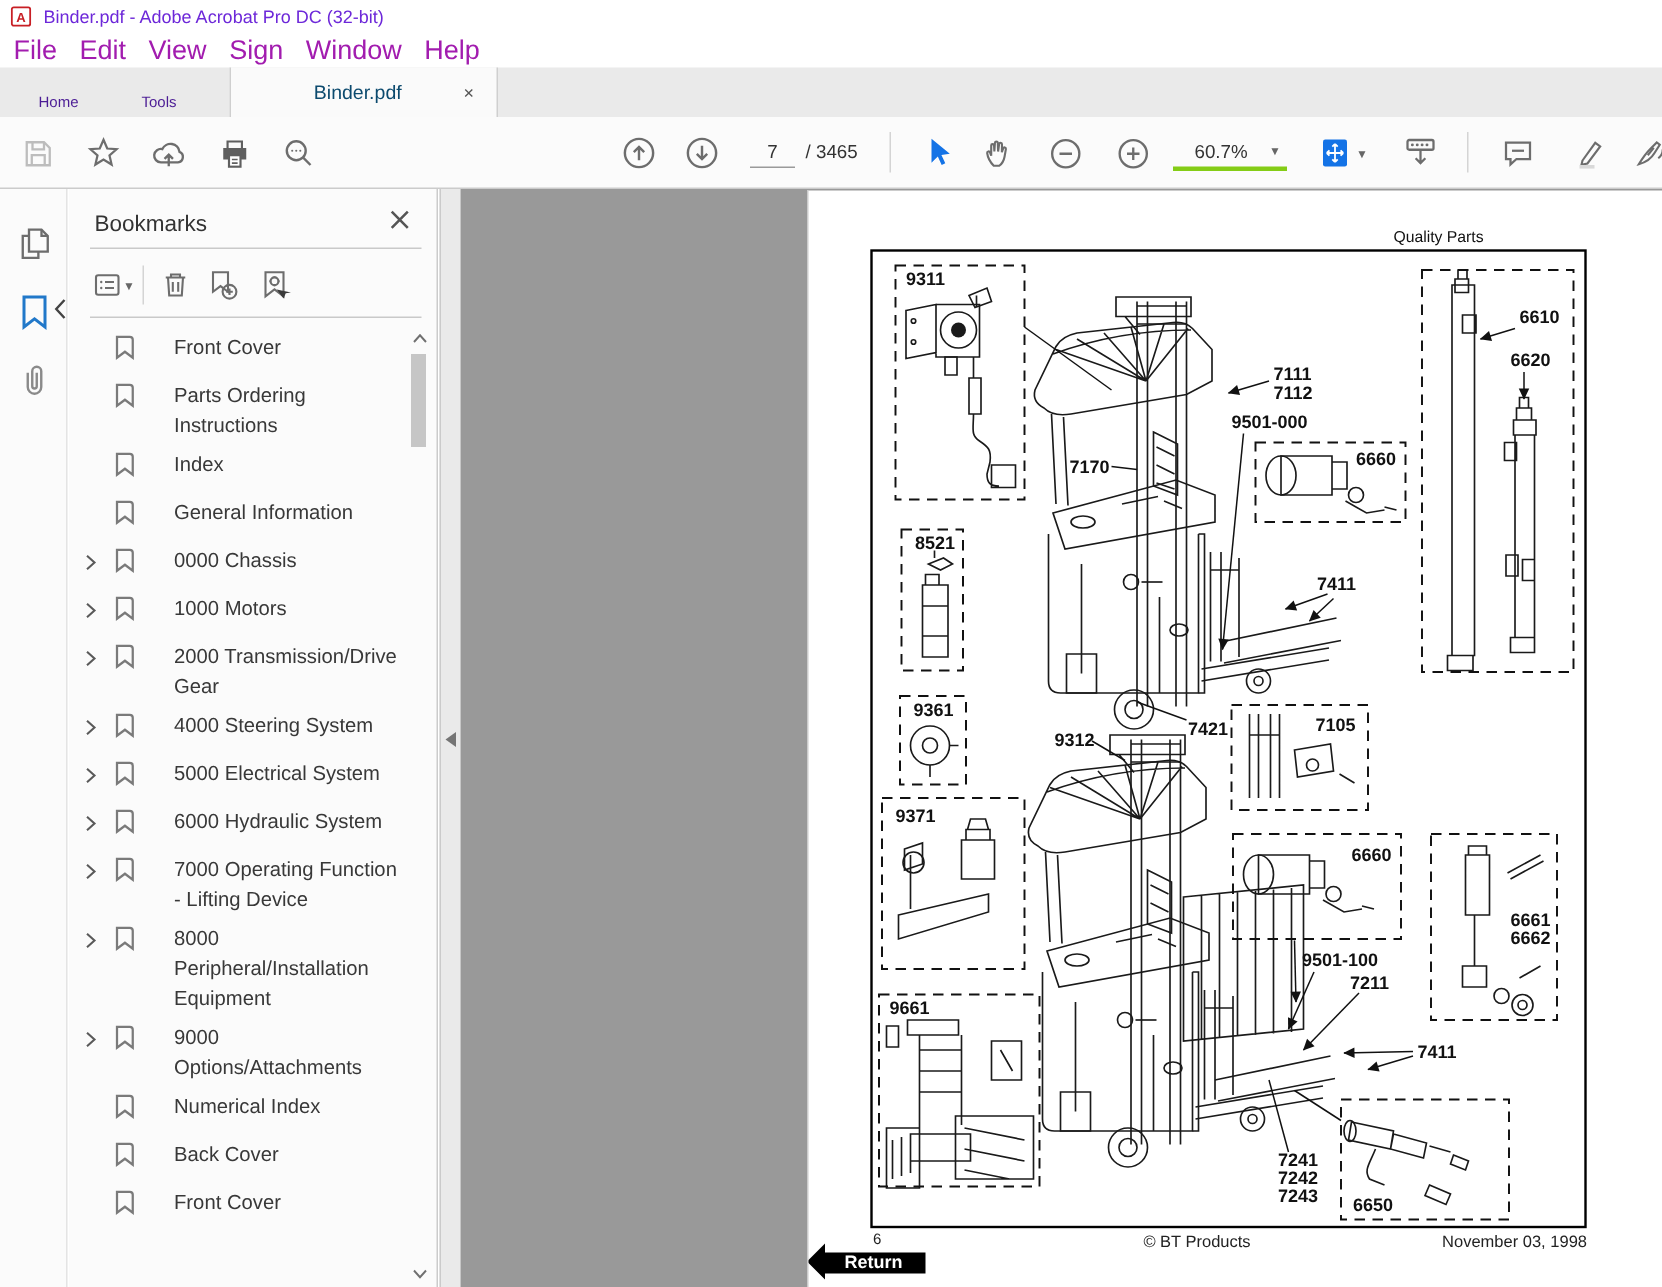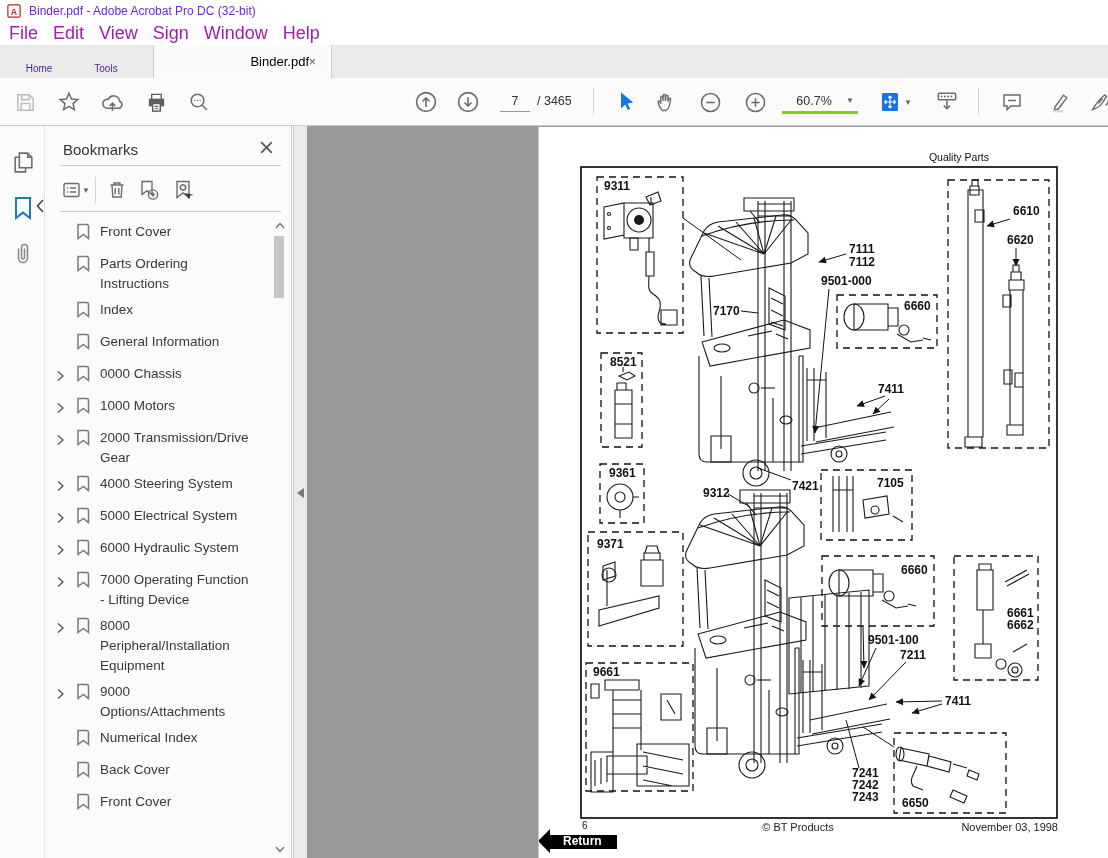--- a/index.html
+++ b/index.html
@@ -11,21 +11,21 @@
 #titlebar .title{margin-left:8px;font-size:12px;color:#6d28d9}
 
 #menubar{position:absolute;left:0;top:22px;width:100%;height:23px;background:#fff;display:flex;align-items:center;gap:13px;padding-left:8px}
 #menubar .mi{font-size:18px;color:#a21caf;padding:2px 1px}
 
 #tabbar{position:absolute;left:0;top:45px;width:100%;height:33px;background:#eaeaea}
 .tablabel{position:absolute;top:0;height:46px;display:flex;align-items:center;justify-content:center;font-size:10px;color:#4c1d95}
 #tab-home{left:15px;width:48px}
 #tab-tools{left:82px;width:48px}
 #tab-doc{position:absolute;left:153px;top:0;width:179px;height:33px;background:#fafafa;border-left:1px solid #cfcfcf;border-right:1px solid #cfcfcf;display:flex;align-items:center}
-#tab-doc .doclabel{flex:1;text-align:right;font-size:13px;color:#000000;padding-left:14px}
+#tab-doc .doclabel{flex:1;text-align:center;font-size:13px;color:#0c4a6e;padding-left:14px}
 #tab-doc .closex{width:22px;font-size:12px;color:#555;text-align:left}
 
 #toolbar{position:absolute;left:0;top:78px;width:100%;height:48px;background:#fbfbfb;border-bottom:1px solid #cbcbcb}
 .tbi{position:absolute;top:9px;width:30px;height:30px;display:flex;align-items:center;justify-content:center;transform:translateX(-50%)}
 .tbsep{position:absolute;top:10px;width:1px;height:27px;background:#d4d4d4}
 #pageinput{position:absolute;left:500px;top:12px;width:30px;height:22px;border:none;border-bottom:1px solid #9a9a9a;font-size:12.5px;color:#333;text-align:center;background:transparent;line-height:22px}
 #pagecount{position:absolute;left:537px;top:12px;height:22px;line-height:22px;font-size:12.5px;color:#333}
 #zoomval{position:absolute;left:782px;top:12px;width:76px;height:24px;border-bottom:3px solid #84cc16;font-size:12.5px;color:#333;display:flex;align-items:center}
 #zoomval .zv{flex:1;text-align:center}
 #zoomval .caret{font-size:8px;color:#666;padding-right:4px}
@@ -40,21 +40,21 @@
 #bmheader .bmclose{width:18px;text-align:center}
 #bmhr1{position:absolute;left:14px;top:39px;width:221px;height:1px;background:#c9c9c9}
 #bmtools{position:absolute;left:14px;top:50px;height:28px;display:flex;align-items:center}
 #bmtools .bti{width:24px;height:24px;display:flex;align-items:center;justify-content:center}
 #bmtools .vsep{width:1px;height:26px;background:#d4d4d4;margin:0 9px 0 5px}
 #bmhr2{position:absolute;left:14px;top:85px;width:221px;height:1px;background:#c9c9c9}
 #bmlist{position:absolute;left:0;top:96px;width:228px;bottom:0;overflow:hidden}
 .bm-row{display:flex;align-items:flex-start;min-height:26px;margin-bottom:6px}
 .bm-chev{width:14px;margin-left:10px;margin-top:4px;flex:none}
 .bm-flag{width:16px;margin-left:6px;margin-top:1px;flex:none}
-.bm-label{margin-left:8px;font-size:13.5px;line-height:20px;color:#383838;white-space:pre-line}
+.bm-label{margin-left:24px;font-size:13.5px;line-height:20px;color:#383838;white-space:pre-line}
 
 #bmscroll{position:absolute;right:5px;top:92px;bottom:2px;width:13px}
 #bmscroll .arr{position:absolute;left:0;width:13px;height:14px;display:flex;align-items:center;justify-content:center}
 #bmscroll .up{top:0}
 #bmscroll .dn{bottom:0}
 #bmscroll .thumb{position:absolute;left:1px;top:18px;width:10px;height:62px;background:#c6c6c6}
 
 #strip{position:absolute;left:293px;top:126px;width:14px;height:732px;background:#eaeaea;border-left:1px solid #cbcbcb}
 #strip .tri{position:absolute;left:3px;top:362px;width:0;height:0;border-top:5px solid transparent;border-bottom:5px solid transparent;border-right:7px solid #757575}
 

